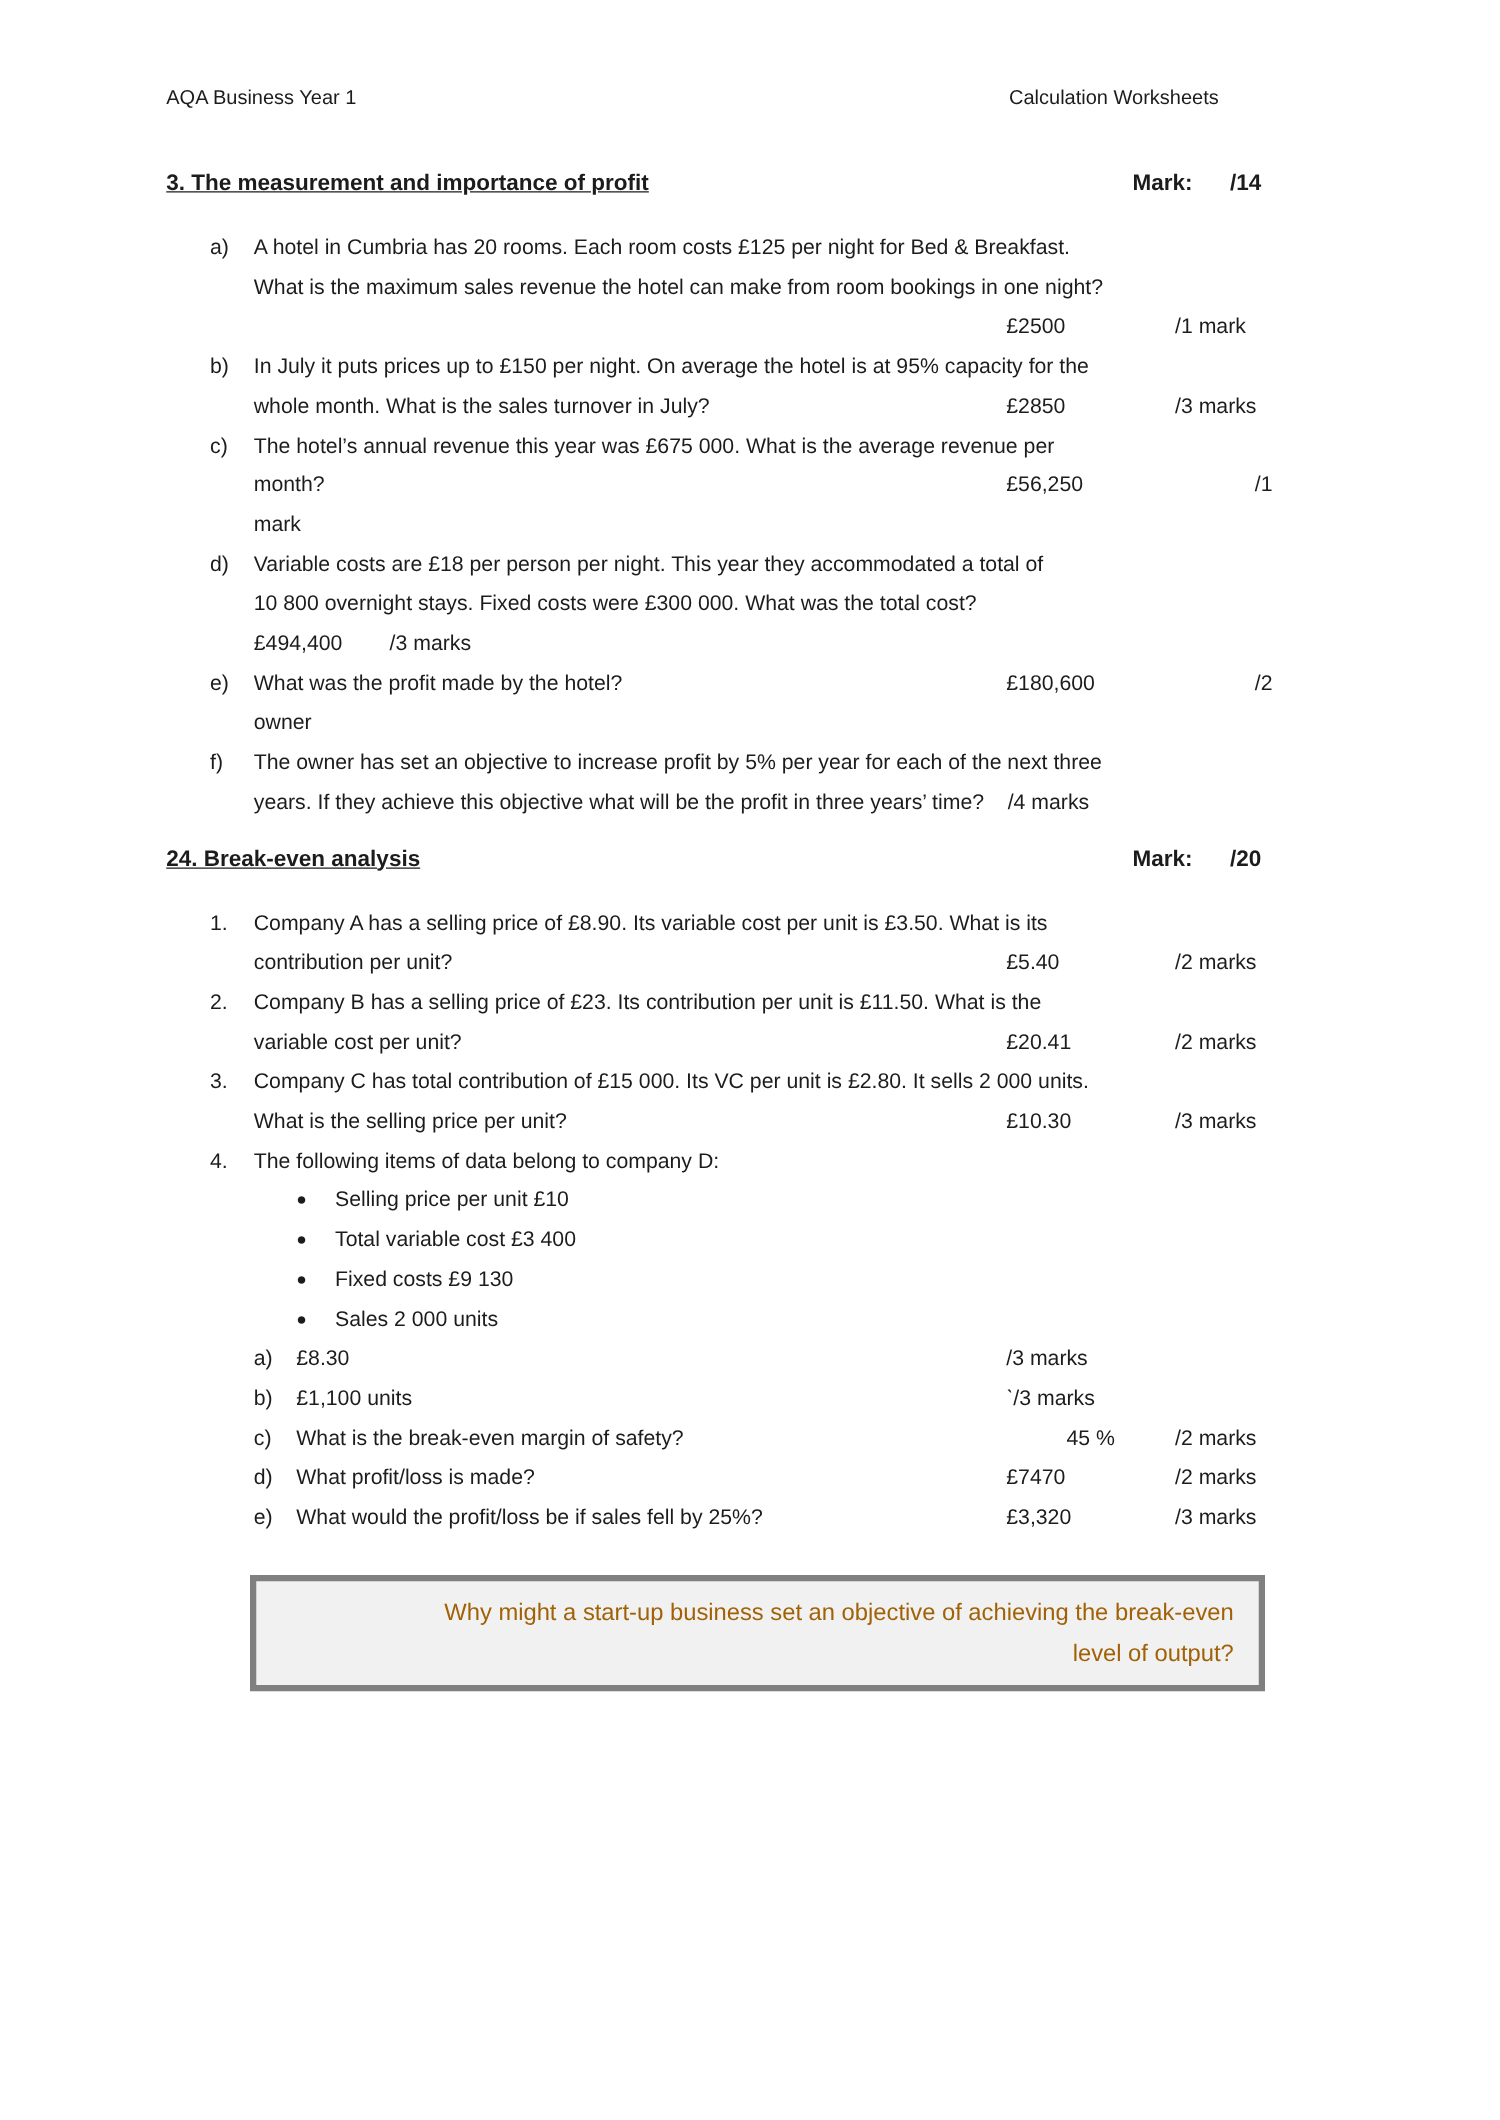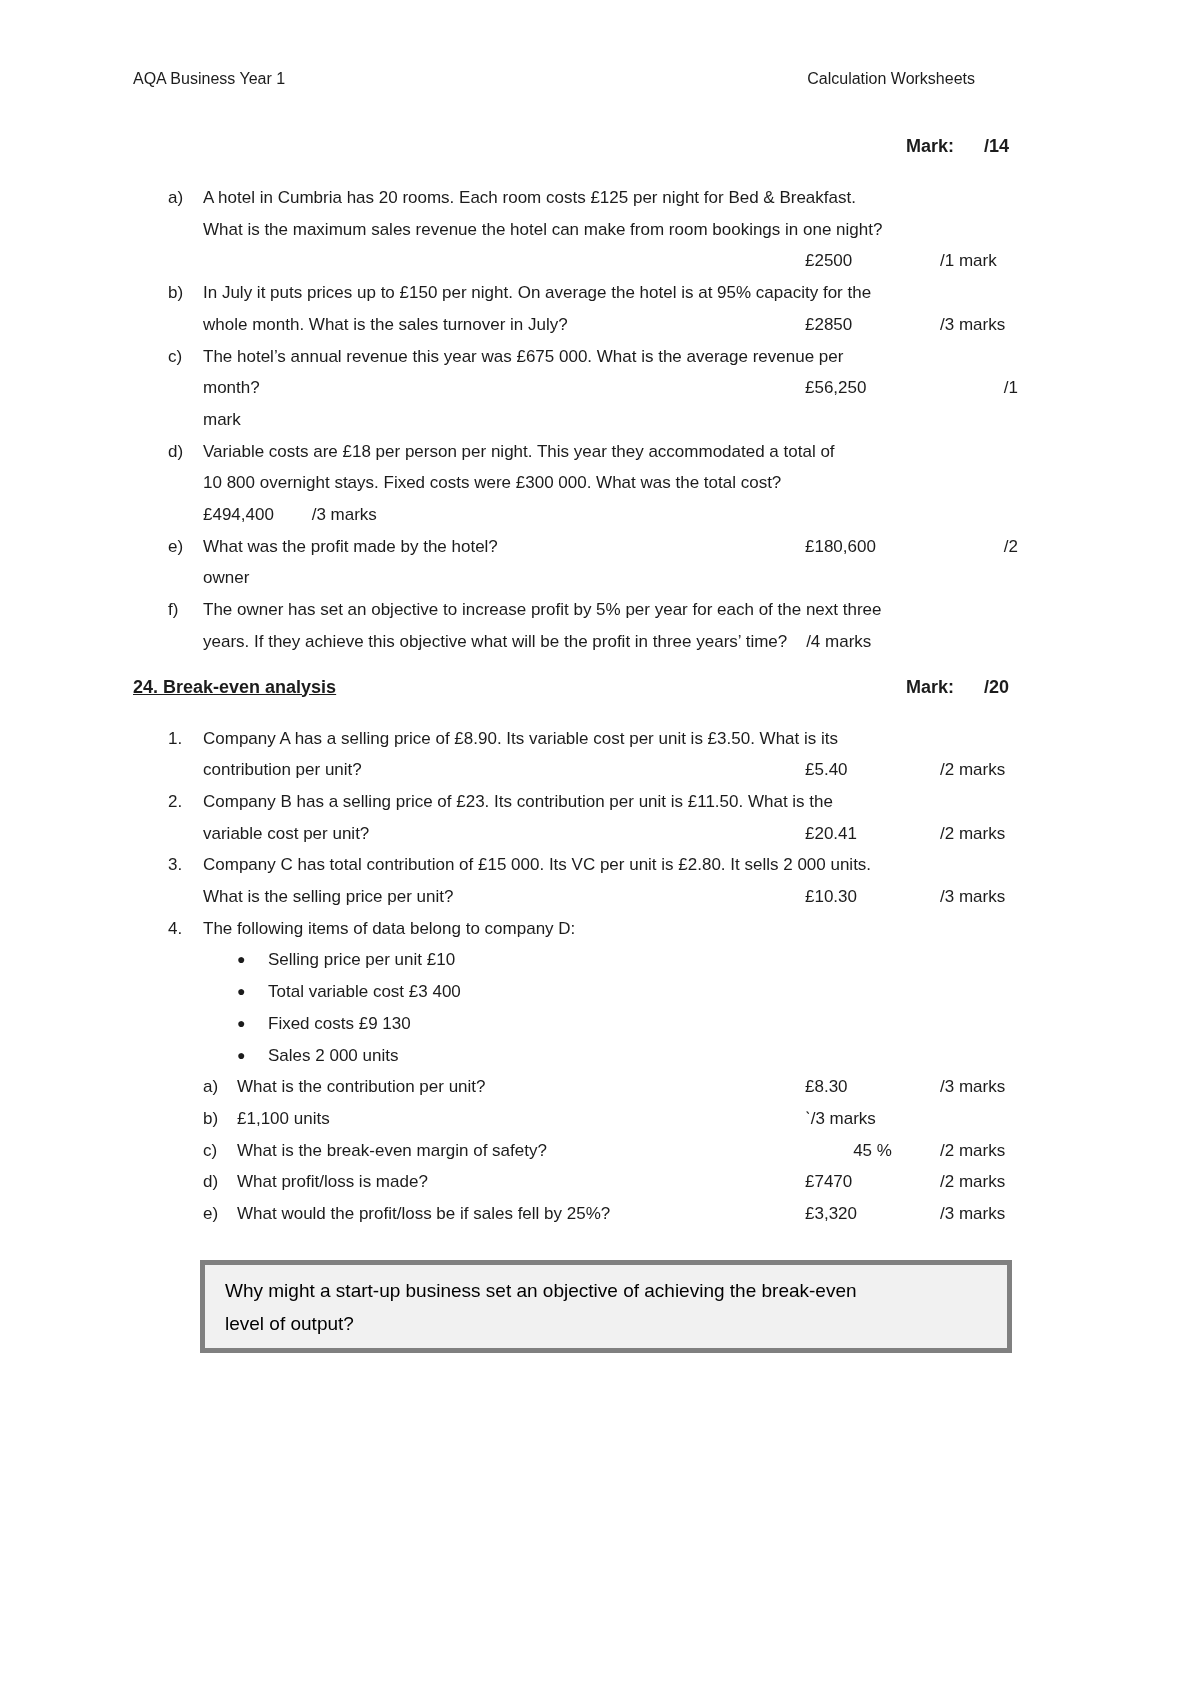--- a/index.html
+++ b/index.html
@@ -36,40 +36,41 @@
   .row .answer.center { text-align: center; }
   .row .answer.right { text-align: left; padding-right: 2px; }
   .row .marks { text-align: left; }
   .row .marks.far { text-align: right; }
 
   .prompt-box {
     margin-top: 30px; margin-left: 67px;
     width: 812px; min-height: 83px;
     background: #f1f1f1;
     border: 5px solid #808080;
-    text-align: left;
+    text-align: right;
     padding: 9px 20px 8px 20px;
     font-size: 19px; line-height: 33px;
-    color: #000000;
+    color: #a16207;
   }
 
   .doc-footer { margin-top: 236px; text-align: center; font-size: 17px; }
 </style>
 </head>
 <body>
 
 <div class="page">
   <div class="content">
 
     <div class="doc-header">
       <span>AQA Business Year 1</span>
       <span class="right">Calculation Worksheets</span>
     </div>
 
     <div class="section-heading first">
+      <span class="title">3. The measurement and importance of profit</span>
       <span class="mark-label">Mark:</span>
       <span class="mark-value">/14</span>
     </div>
 
     <div class="rows" id="s1-lines">
         <div class="row ind0">
           <div class="marker">a)</div>
           <div class="text wide">A hotel in Cumbria has 20 rooms. Each room costs £125 per night for Bed &amp; Breakfast.</div>
         </div>
         <div class="row ind0">
@@ -190,21 +191,20 @@
         <div class="row ind2">
           <div class="marker">●</div>
           <div class="text wide">Fixed costs £9 130</div>
         </div>
         <div class="row ind2">
           <div class="marker">●</div>
           <div class="text wide">Sales 2 000 units</div>
         </div>
         <div class="row ind1">
           <div class="marker">a)</div>
-          <div class="text">What is the contribution per unit?</div>
           <div class="answer">£8.30</div>
           <div class="marks">/3 marks</div>
         </div>
         <div class="row ind1">
           <div class="marker">b)</div>
           <div class="answer">£1,100 units</div>
           <div class="marks">ˋ/3 marks</div>
         </div>
         <div class="row ind1">
           <div class="marker">c)</div>

